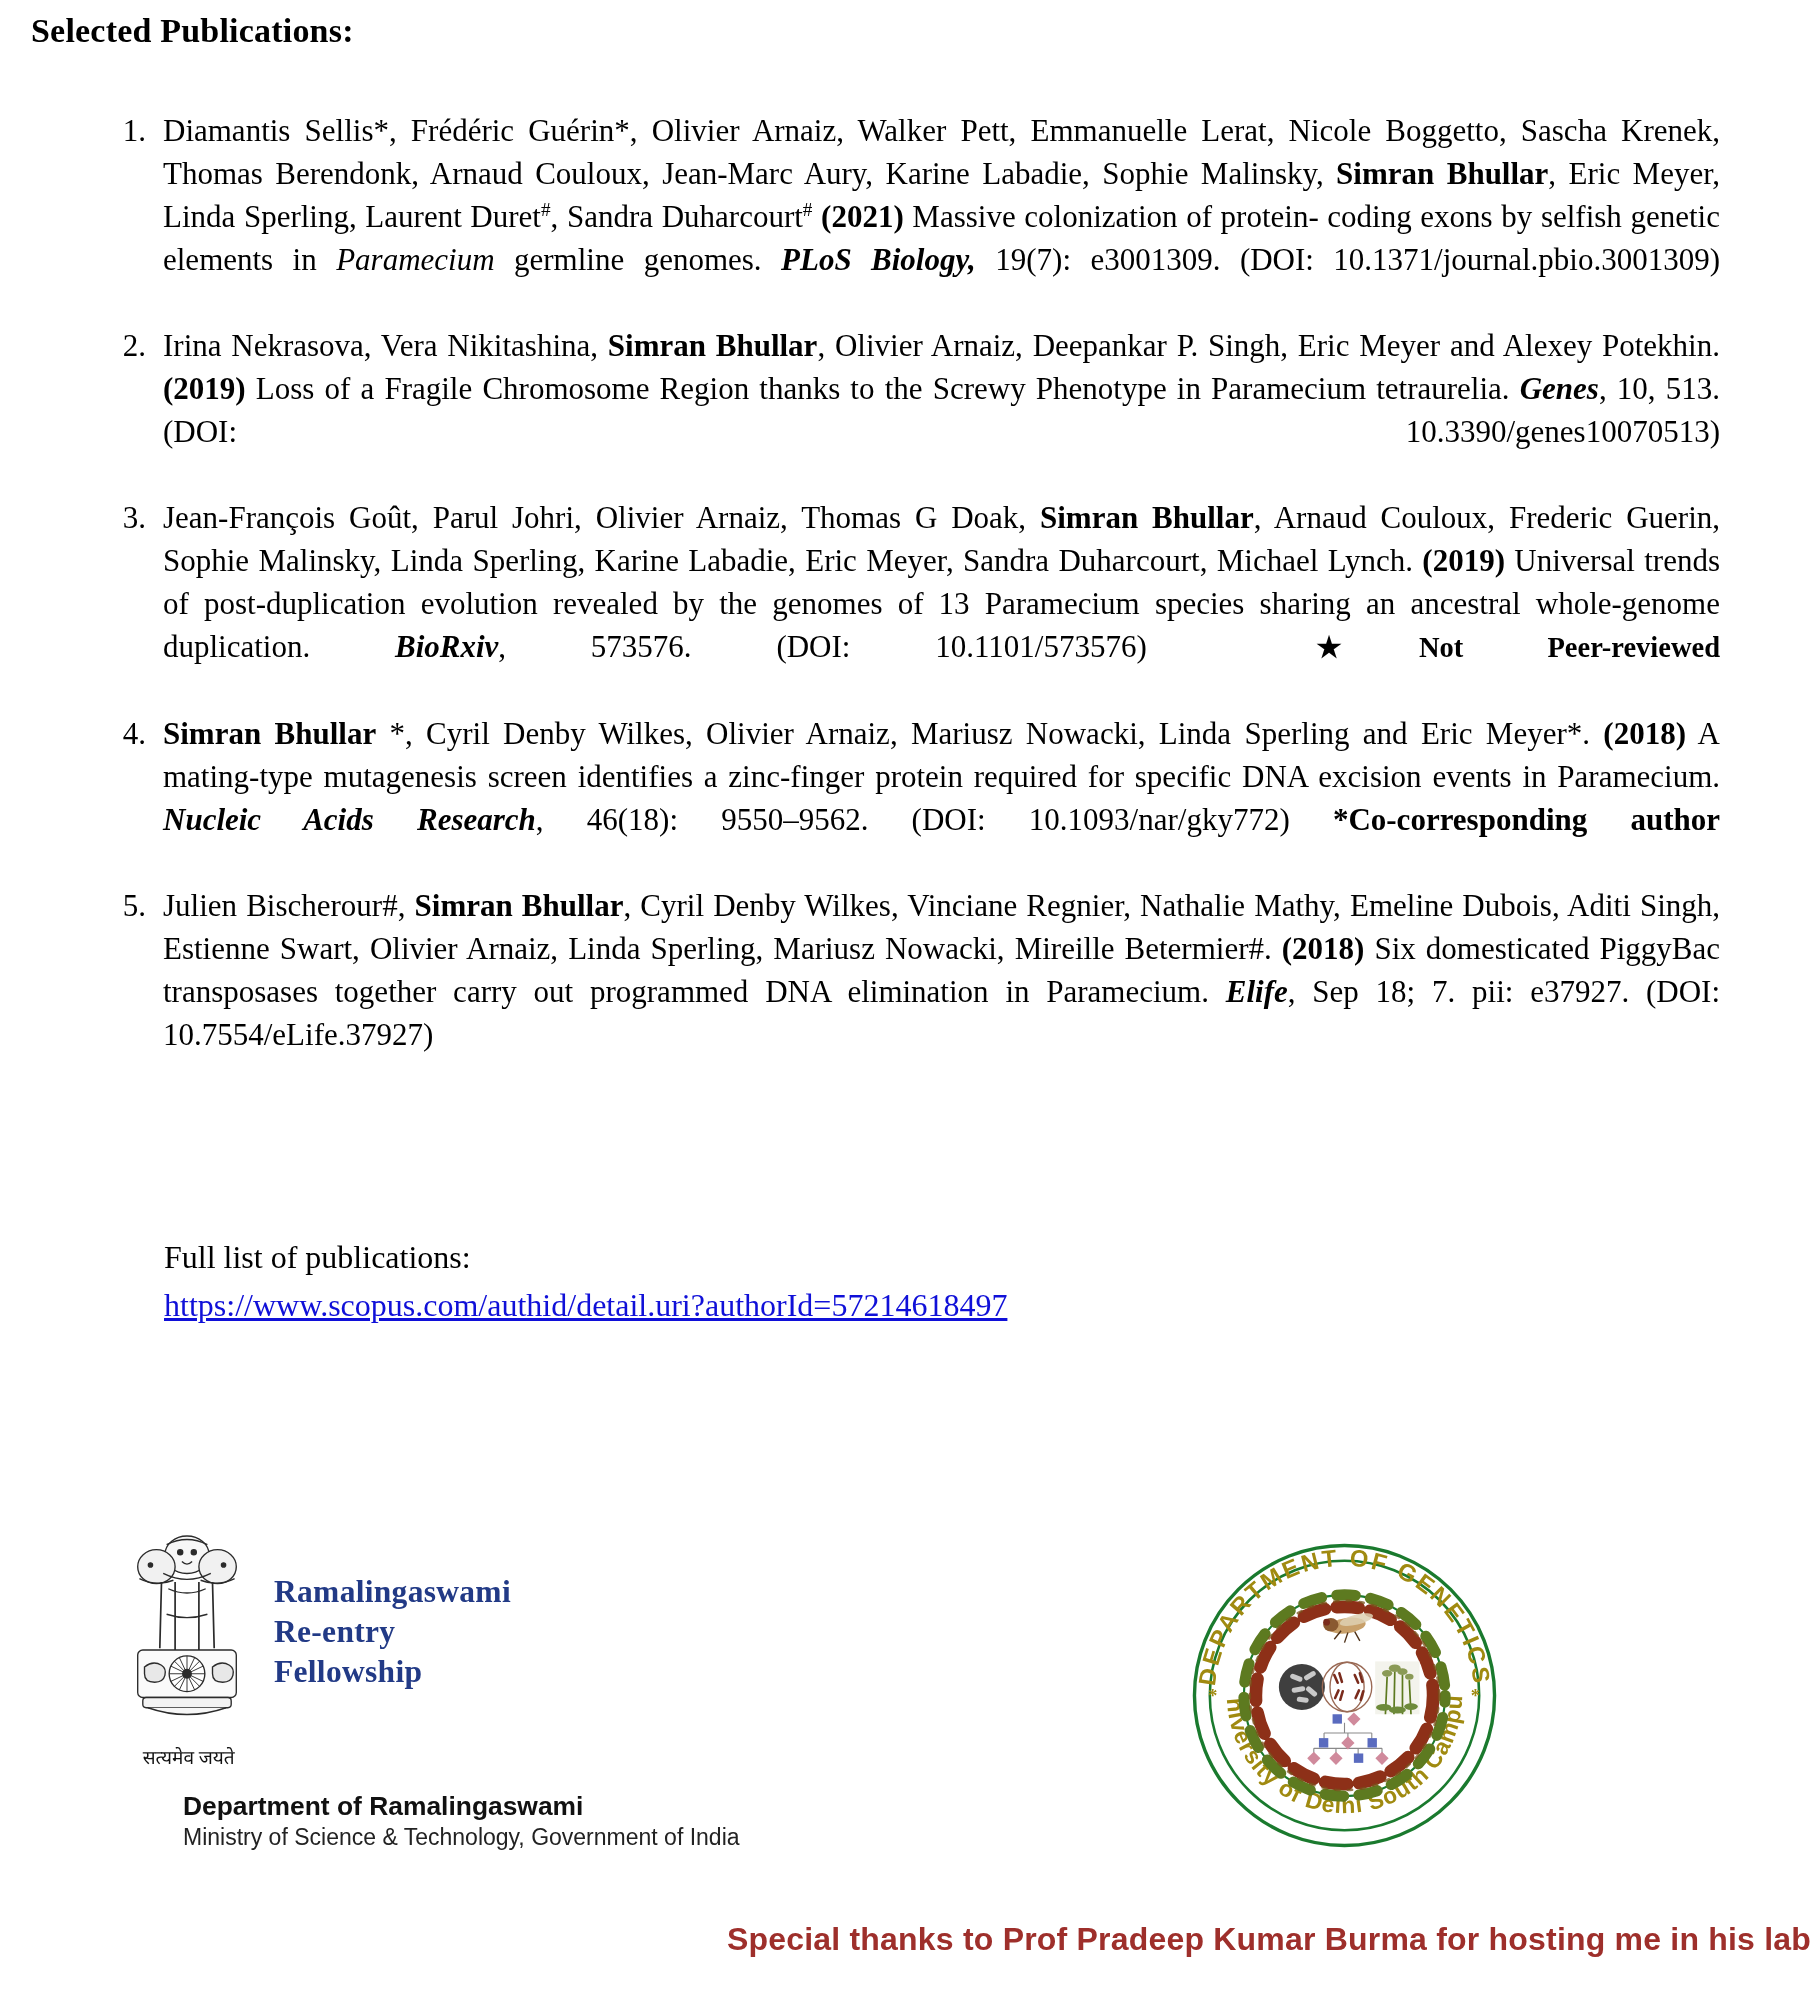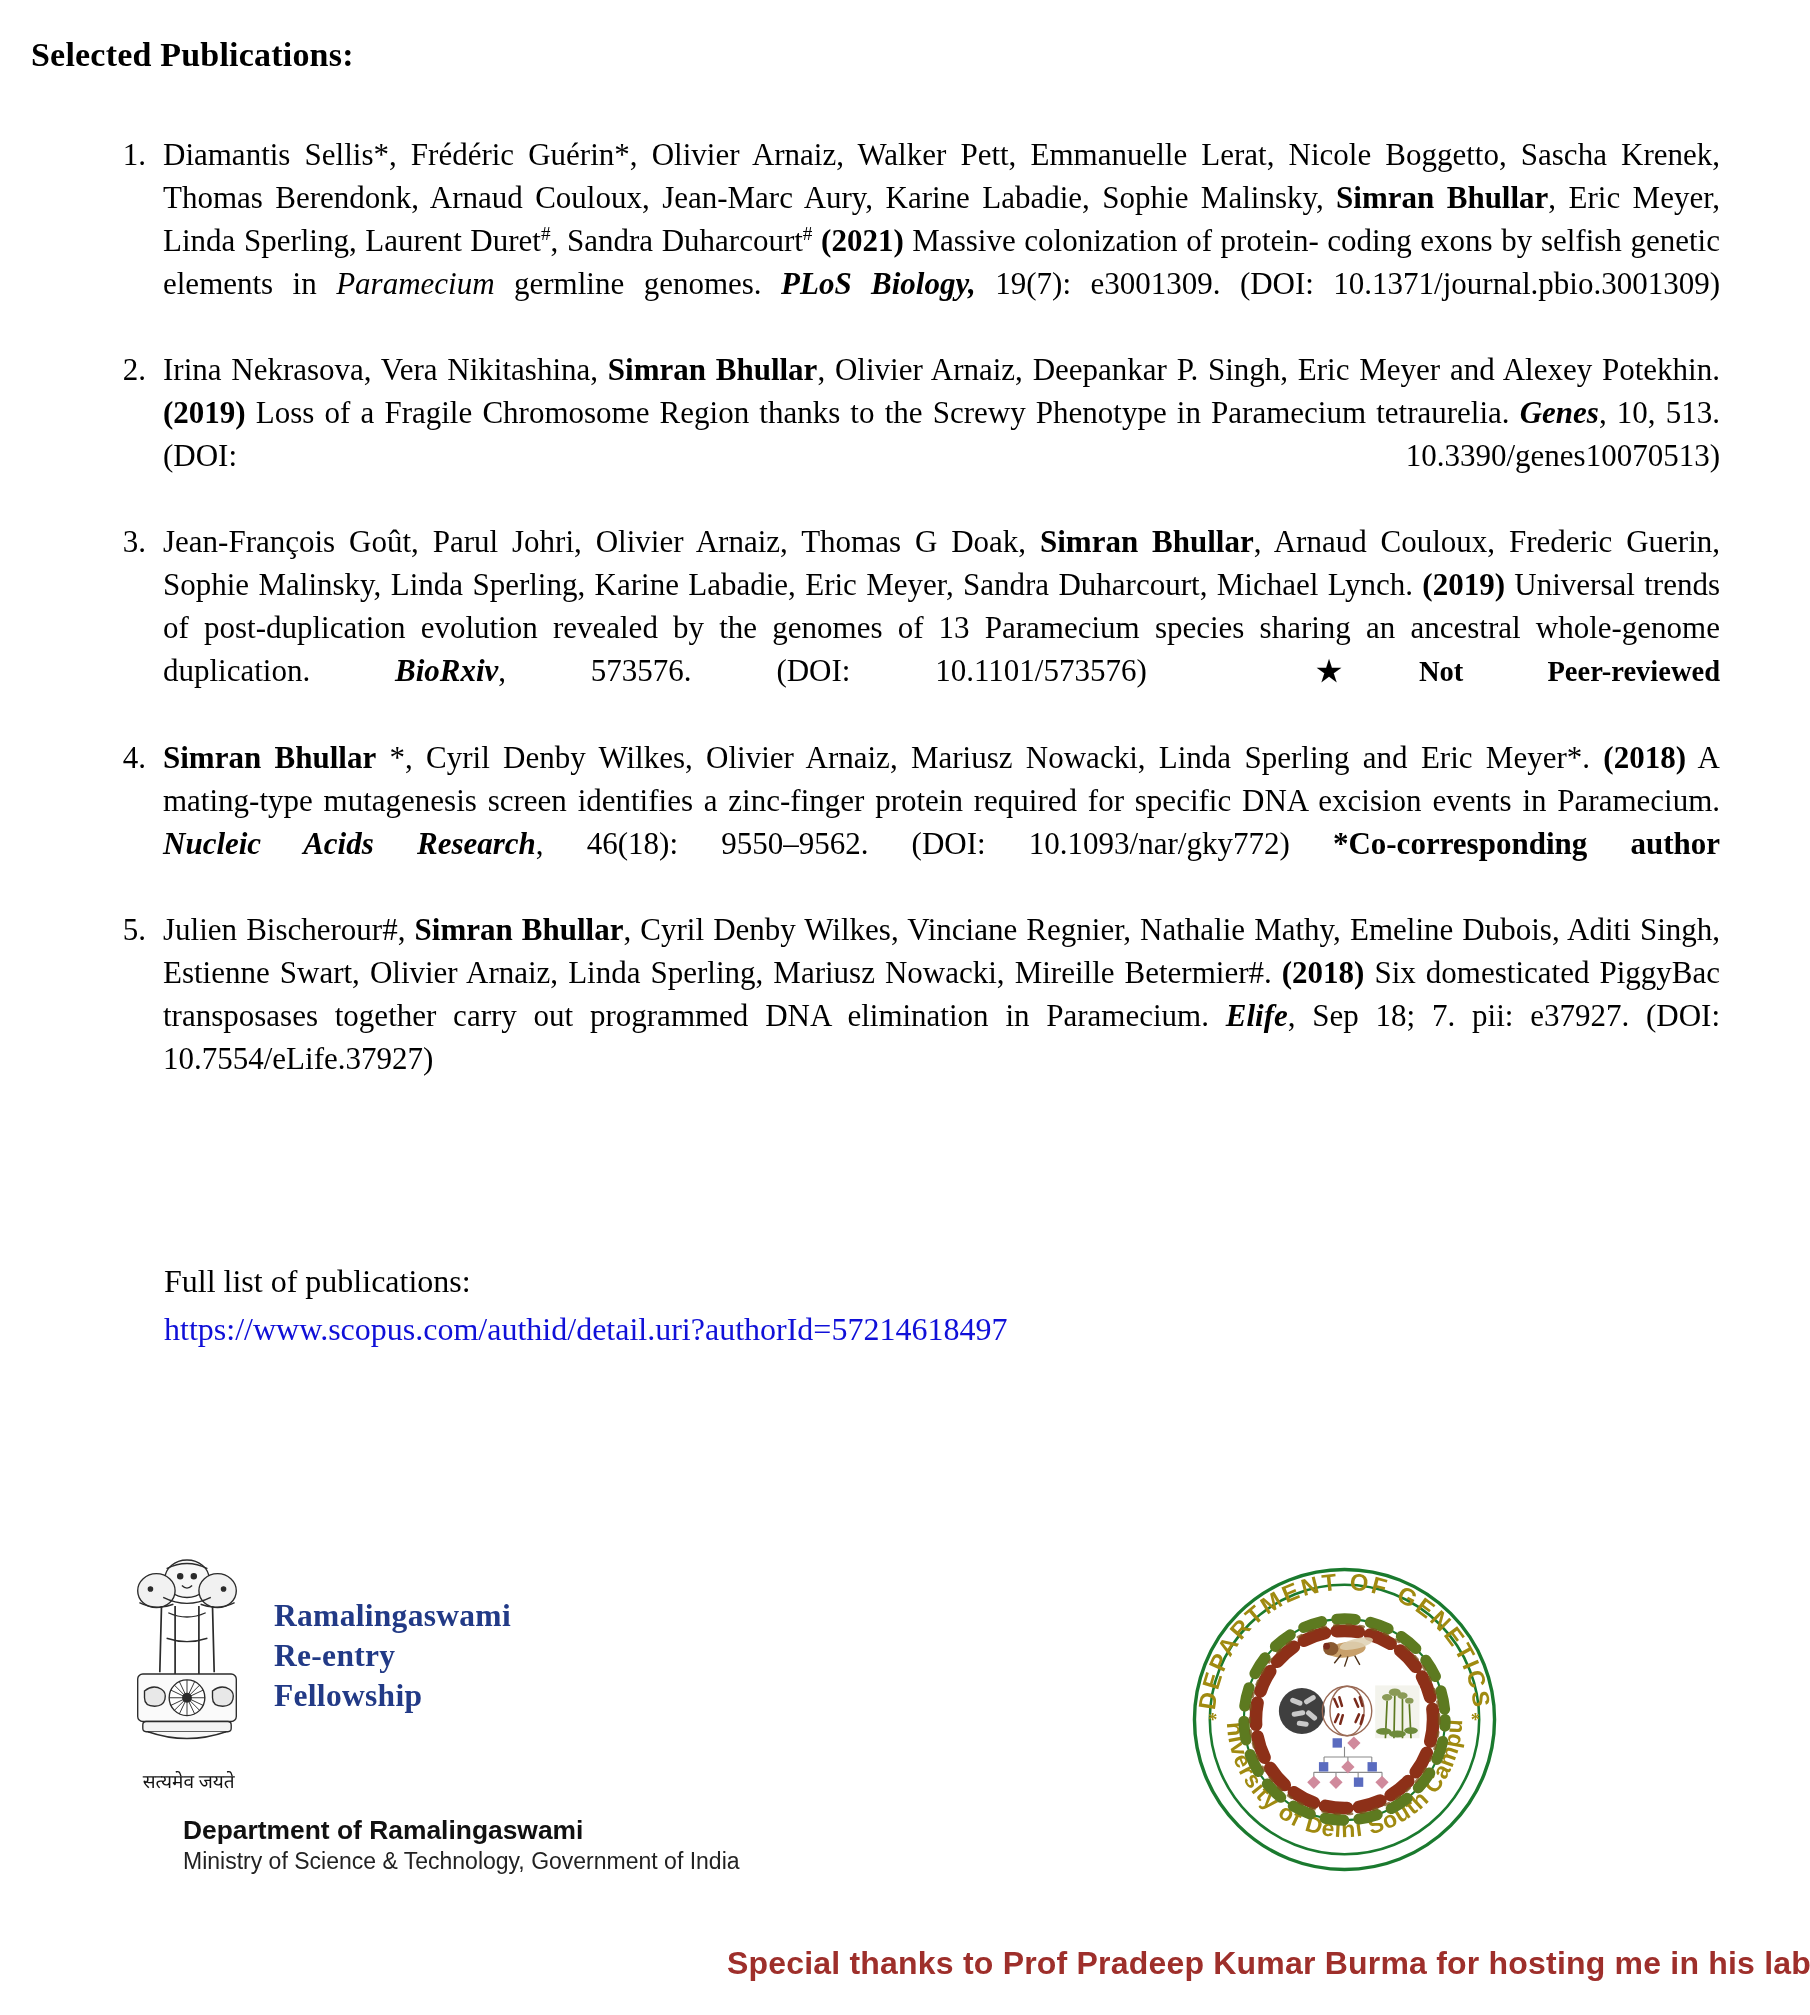--- a/index.html
+++ b/index.html
@@ -13,21 +13,20 @@
     font-family: "Liberation Serif", "DejaVu Serif", serif;
     color: #000000;
     position: relative;
     overflow: hidden;
   }
   .page {
     position: relative;
     width: 1811px;
     height: 1537px;
     padding: 0;
-    margin-top: 24px;
   }
 
   
   .section-heading {
     position: absolute;
     left: 31px;
     top: 12px;
     font-size: 34px;
     font-weight: bold;
     letter-spacing: 0.2px;
@@ -85,20 +84,21 @@
     left: 164px;
     top: 1233px;
     font-size: 32px;
     line-height: 48px;
   }
   .fulllist .label {
     color: #000000;
   }
   .fulllist a, .fulllist .link {
     color: #1010d8;
+    text-decoration: underline;
     display: block;
     white-space: nowrap;
   }
 
   
   .dbt-logo {
     position: absolute;
     left: 119px;
     top: 1529px;
     width: 443px;

